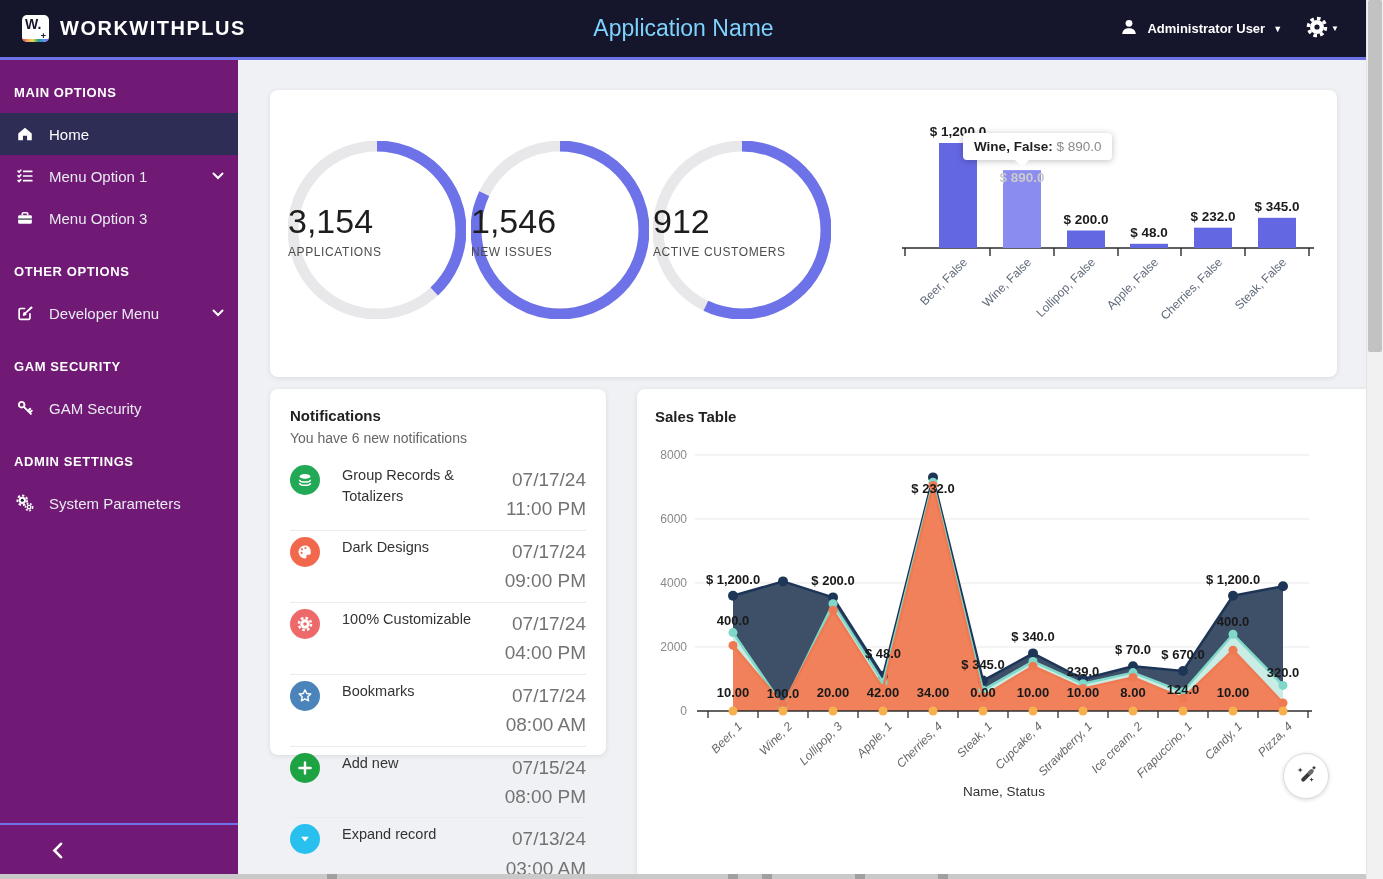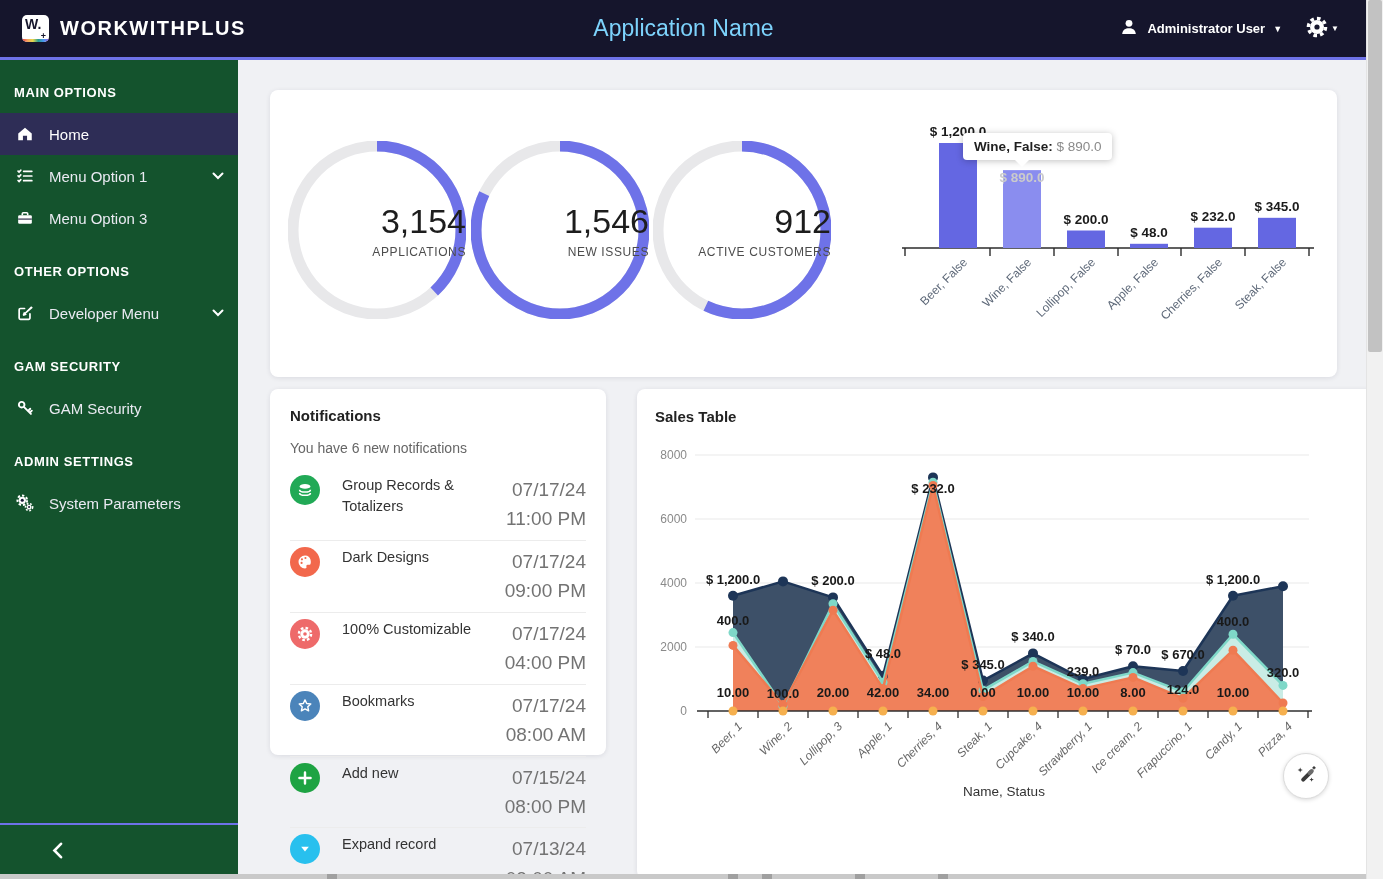--- a/index.html
+++ b/index.html
@@ -18,57 +18,57 @@
     background:linear-gradient(90deg,#e63946,#f4a261,#e9d94c,#2a9d8f,#4895ef,#9b5de5)}
   .brand-text{color:#fff;font-weight:bold;font-size:20px;letter-spacing:1.5px}
   .header-right{position:absolute;right:28px;top:0;height:57px;display:flex;align-items:center;gap:9px;z-index:2;color:#fff}
   .user-menu{display:flex;align-items:center;gap:8px;cursor:pointer}
   .user-name{font-size:13px;font-weight:bold}
   .caret{font-size:9px;color:#fff}
   .gear-menu{display:flex;align-items:center;gap:2px;margin-left:14px;cursor:pointer}
   .accent-line{position:absolute;top:57px;left:0;width:1367px;height:3px;background:#6e72e8;z-index:6}
 
   
-  .sidebar{position:absolute;top:60px;left:0;width:238px;height:819px;background:#14532d;z-index:4;color:#fff}
+  .sidebar{position:absolute;top:60px;left:0;width:238px;height:819px;background:#701a75;z-index:4;color:#fff}
   .section-label{padding:25px 14px 13px 14px;font-size:13px;font-weight:bold;letter-spacing:.6px;color:#fff}
   .nav-item{height:42px;display:flex;align-items:center;padding:0 14px;font-size:15px;gap:13px;cursor:pointer;color:#eaeaf2}
   .nav-item.active{background:#2e2d56;color:#fff}
   .nav-icon{width:22px;display:flex;justify-content:center;align-items:center}
   .chev{margin-left:auto;display:flex;align-items:center}
   .sidebar-bottom{position:absolute;bottom:0;left:0;width:238px;height:56px;border-top:2px solid #6e72e8;
                   display:flex;align-items:center;padding-left:52px;box-sizing:border-box;cursor:pointer}
 
   
   .main{position:absolute;left:238px;top:60px;width:1129px;height:819px;background:#f0f1f4}
   .card{position:absolute;background:#fff;border-radius:8px;box-shadow:0 1px 5px rgba(25,25,60,.10)}
   #stats-card{left:32px;top:30px;width:1067px;height:287px}
   #notif-card{left:32px;top:329px;width:336px;height:366px;box-sizing:border-box;padding:18px 20px}
   #sales-card{left:399px;top:329px;width:840px;height:490px}
 
   
   .donut{position:absolute;width:178px;height:178px;top:51px}
   .donut.d0{left:18px}.donut.d1{left:201px}.donut.d2{left:383px}
   .donut svg{position:absolute;left:0;top:0}
   .donut-center{position:absolute;left:0;top:0;width:100%;height:100%;display:flex;flex-direction:column;
-                align-items:flex-end;justify-content:center}
+                align-items:flex-start;justify-content:center}
   .donut-value{font-size:34px;color:#1d1d1d}
   .donut-label{font-size:12px;color:#4c4c4c;letter-spacing:.6px;margin-top:4px}
 
   
   #bar-chart-svg{position:absolute;left:620px;top:20px}
   .tooltip{position:absolute;left:693px;top:43px;background:#fff;border-radius:4px;
            box-shadow:0 1px 7px rgba(0,0,0,.25);padding:6px 11px;font-size:13.5px;white-space:nowrap;z-index:3}
   .tooltip .tt-title{font-weight:bold;color:#1f1f1f}
   .tooltip .tt-value{color:#8a8a8a}
   .tooltip:after{content:"";position:absolute;left:52px;bottom:-7px;width:0;height:0;
                  border:7px solid transparent;border-top-color:#fff;border-bottom:0}
 
   
   .notif-title{font-size:15px;font-weight:bold;color:#222}
-  .notif-sub{font-size:14px;color:#666;margin-top:16px}
+  .notif-sub{font-size:14px;color:#666;margin-top:6px}
   .notif-list{margin-top:13px}
   .notif-row{display:flex;align-items:flex-start;padding:6px 0;border-top:1px solid #ececec;min-height:44px;cursor:pointer}
   .notif-row:first-child{border-top:none}
   .notif-icon{width:30px;height:30px;border-radius:50%;flex:none;display:flex;align-items:center;justify-content:center}
   .notif-text{flex:1;padding:0 6px 0 22px;font-size:14.5px;color:#333;line-height:1.45}
   .notif-date{width:108px;text-align:right;font-size:19px;color:#737373;line-height:1.55}
 
   
   .sales-title{position:absolute;left:18px;top:19px;font-size:15px;font-weight:bold;color:#222;z-index:2}
   #sales-svg{position:absolute;left:0;top:0}

